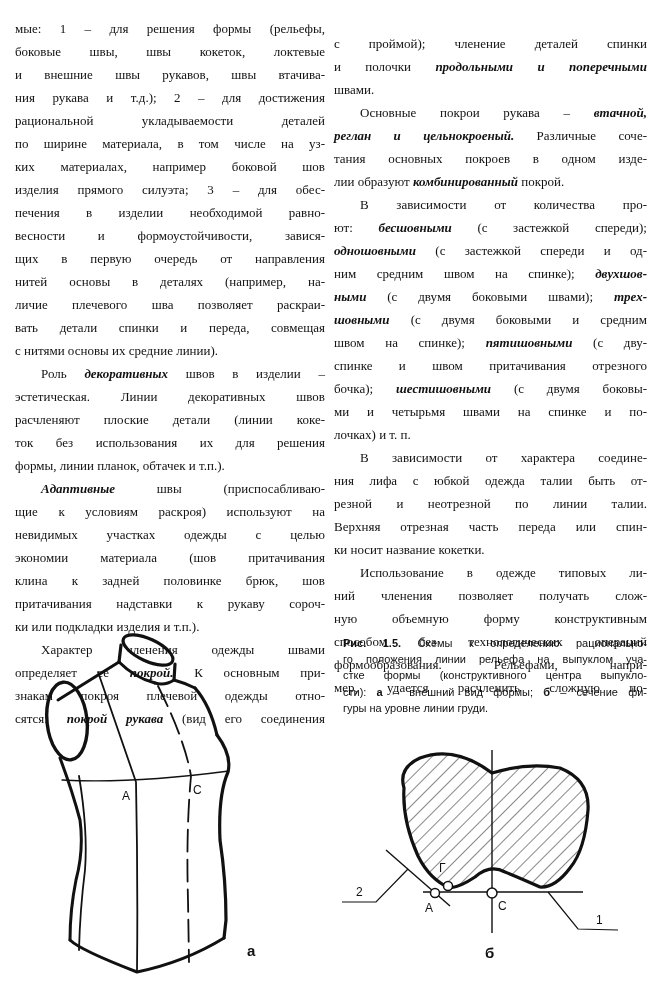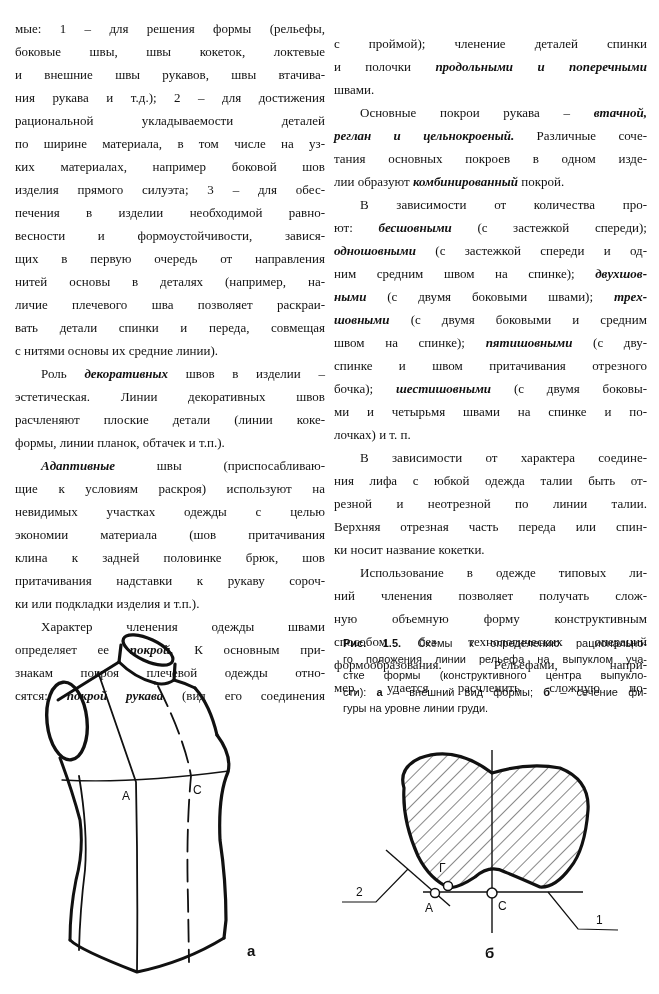--- a/index.html
+++ b/index.html
@@ -42,21 +42,21 @@
       <span class="line">печения в изделии необходимой равно-</span>
       <span class="line">весности и формоустойчивости, завися-</span>
       <span class="line">щих в первую очередь от направления</span>
       <span class="line">нитей основы в деталях (например, на-</span>
       <span class="line">личие плечевого шва позволяет раскраи-</span>
       <span class="line">вать детали спинки и переда, совмещая</span>
       <span class="line last">с нитями основы их средние линии).</span>
     </p>
   <p class="indent">
     <span class="line"><span>Роль </span><b class="it">декоративных</b><span> швов в изделии –</span></span>
-    <span id="lp2rest"><span class="line" style="text-indent: 0px;">эстетическая. Линии декоративных швов</span><span class="line" style="text-indent: 0px;">расчленяют плоские детали (линии коке-</span><span class="line last" style="text-indent: 0px;">формы, линии планок, обтачек и т.п.).</span></span>
+    <span id="lp2rest"><span class="line" style="text-indent: 0px;">эстетическая. Линии декоративных швов</span><span class="line" style="text-indent: 0px;">расчленяют плоские детали (линии коке-</span><span class="line" style="text-indent: 0px;">ток без использования их для решения</span><span class="line last" style="text-indent: 0px;">формы, линии планок, обтачек и т.п.).</span></span>
   </p>
   <p class="indent">
     <span class="line"><b class="it">Адаптивные</b><span> швы (приспосабливаю-</span></span>
     <span id="lp3rest"><span class="line" style="text-indent: 0px;">щие к условиям раскроя) используют на</span><span class="line" style="text-indent: 0px;">невидимых участках одежды с целью</span><span class="line" style="text-indent: 0px;">экономии материала (шов притачивания</span><span class="line" style="text-indent: 0px;">клина к задней половинке брюк, шов</span><span class="line" style="text-indent: 0px;">притачивания надставки к рукаву сороч-</span><span class="line last" style="text-indent: 0px;">ки или подкладки изделия и т.п.).</span></span>
   </p>
   <p class="indent">
     <span class="line">Характер членения одежды швами</span>
     <span class="line" style="text-indent:0"><span>определяет ее </span><b class="it">покрой.</b><span> К основным при-</span></span>
     <span class="line" style="text-indent:0">знакам покроя плечевой одежды отно-</span>
     <span class="line" style="text-indent:0"><span>сятся: </span><b class="it">покрой рукава</b><span> (вид его соединения</span></span>

